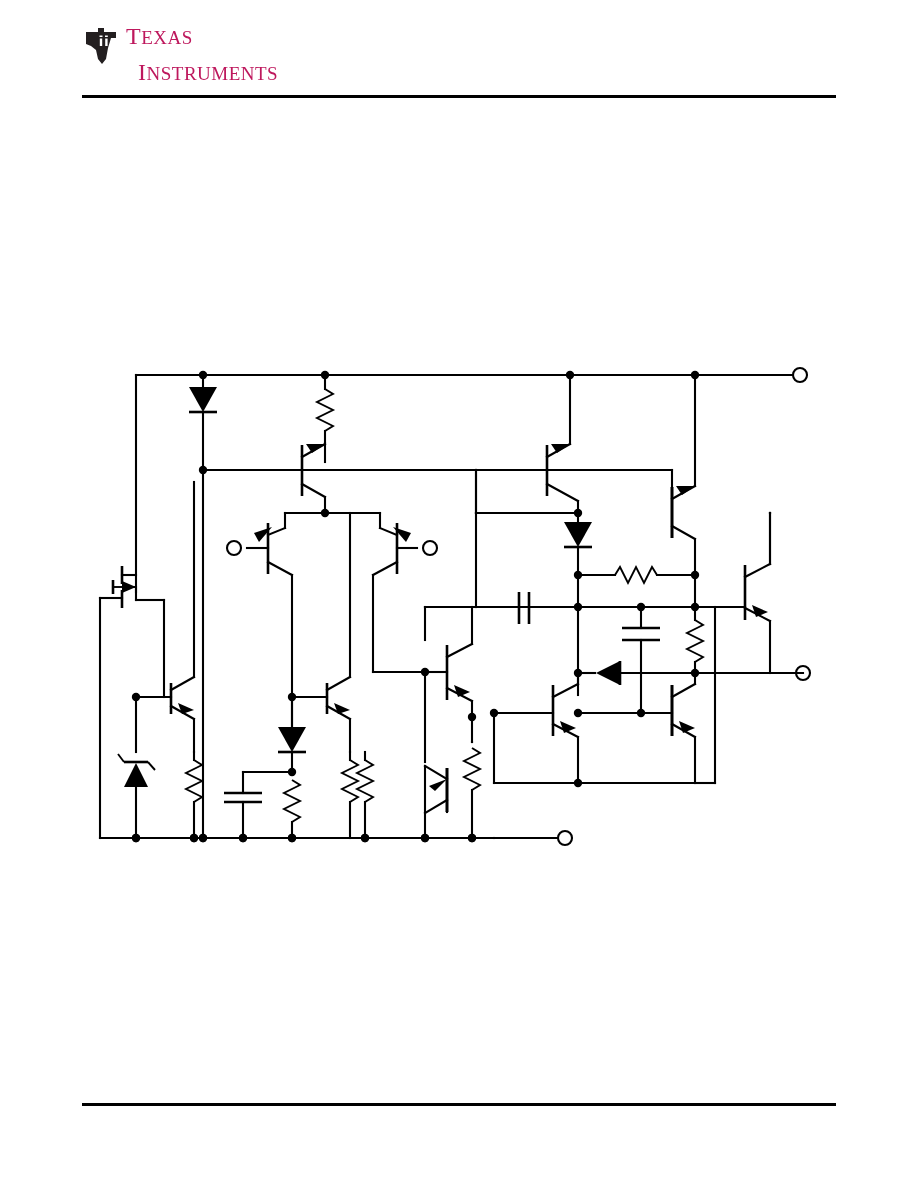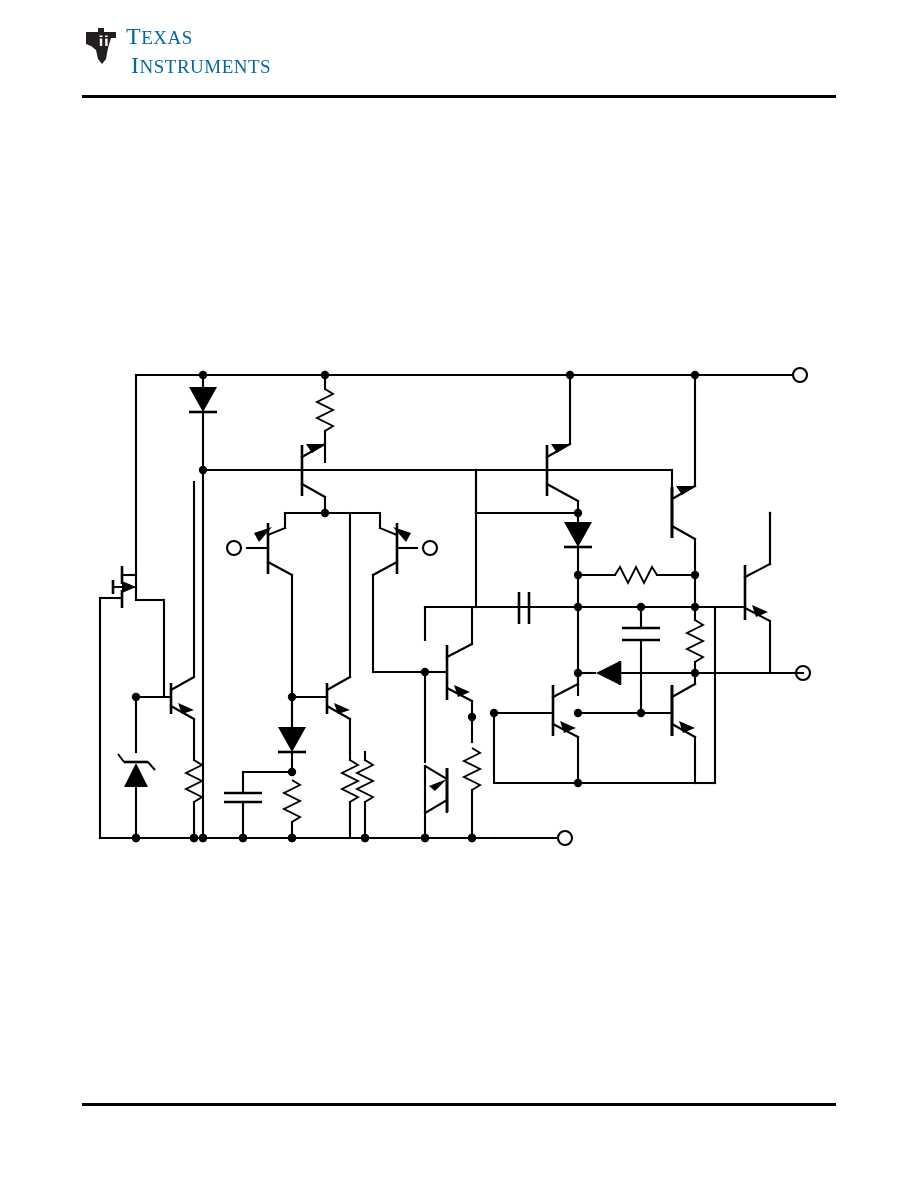--- a/index.html
+++ b/index.html
@@ -40,31 +40,31 @@
     position: absolute;
     left: 44px;
     top: 0px;
     width: 210px;
     height: 46px;
     line-height: 1;
   }
   .logo-line {
     display: block;
     font-family: "Liberation Serif", serif;
-    color: #0369a1;
+    color: #be185d;
     letter-spacing: 0.5px;
     white-space: nowrap;
   }
   .logo-line-1 {
     font-size: 19px;
     margin: 0 0 1px 0;
   }
   .logo-line-2 {
     font-size: 19px;
-    margin: 5px;
+    margin: 12px;
   }
   .logo-cap {
     font-size: 24px;
   }
   .rule {
     position: absolute;
     left: 82px;
     width: 754px;
     height: 3px;
     background: #000000;

